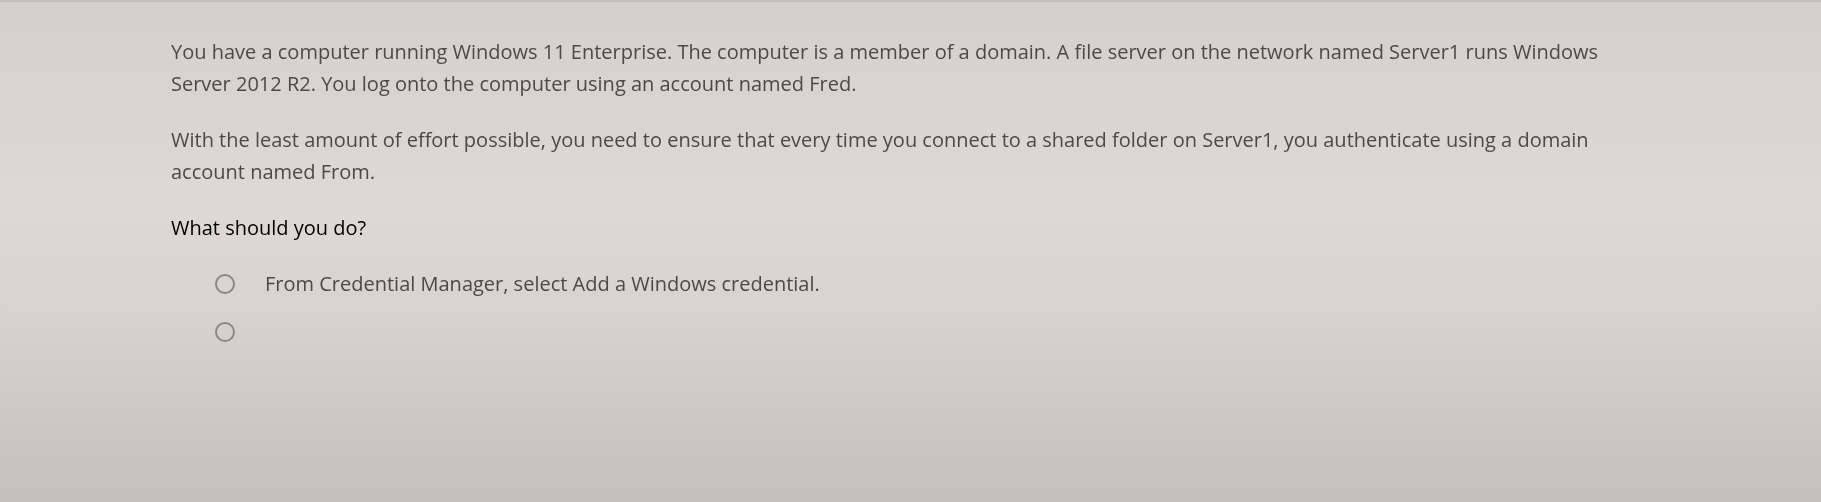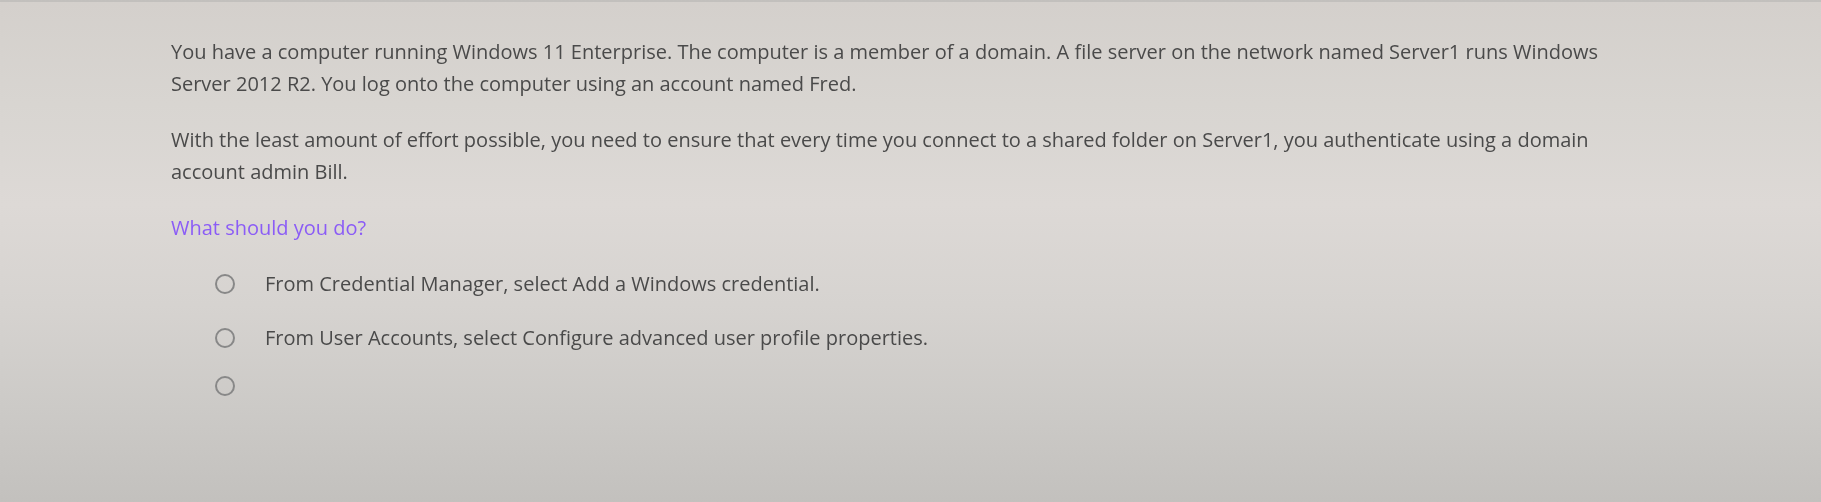--- a/index.html
+++ b/index.html
@@ -16,21 +16,21 @@
       color: #4a4a4a;
       font-size: 20px;
       line-height: 1.6;
     }
     .paragraph {
       margin-bottom: 24px;
       color: #4a4a4a;
     }
     .prompt {
       margin-bottom: 22px;
-      color: #8b5cf6;
+      color: #000000;
     }
     .options {
       padding-left: 40px;
     }
     .option {
       display: flex;
       align-items: center;
       margin-bottom: 18px;
       cursor: pointer;
       text-align: center;
@@ -49,38 +49,32 @@
     }
     .bold {
       font-weight: 600;
     }
   </style>
 </head>
 <body>
 
 <div class="paragraph">You have a computer running Windows 11 Enterprise. The computer is a member of a domain. A file server on the network named Server1 runs Windows Server 2012 R2. You log onto the computer using an account named Fred.</div>
 
-<div class="paragraph">With the least amount of effort possible, you need to ensure that every time you connect to a shared folder on Server1, you authenticate using a domain account admin Bill.</div>
+<div class="paragraph">With the least amount of effort possible, you need to ensure that every time you connect to a shared folder on Server1, you authenticate using a domain account named From.</div>
 
 <div class="prompt">What should you do?</div>
 
 <div class="options">
 
   <div class="option">
     <div class="radio"></div>
     <div class="option-text">
       <span>From Credential Manager, select Add a Windows credential.</span><span class="bold"></span><span></span>
     </div>
   </div>
 
 
-  <div class="option">
-    <div class="radio"></div>
-    <div class="option-text">
-      <span>From User Accounts, select Configure advanced user profile properties.</span><span class="bold"></span><span></span>
-    </div>
-  </div>
 
   <div class="option">
     <div class="radio"></div>
   </div>
 
 </div>
 
 </body></html>

